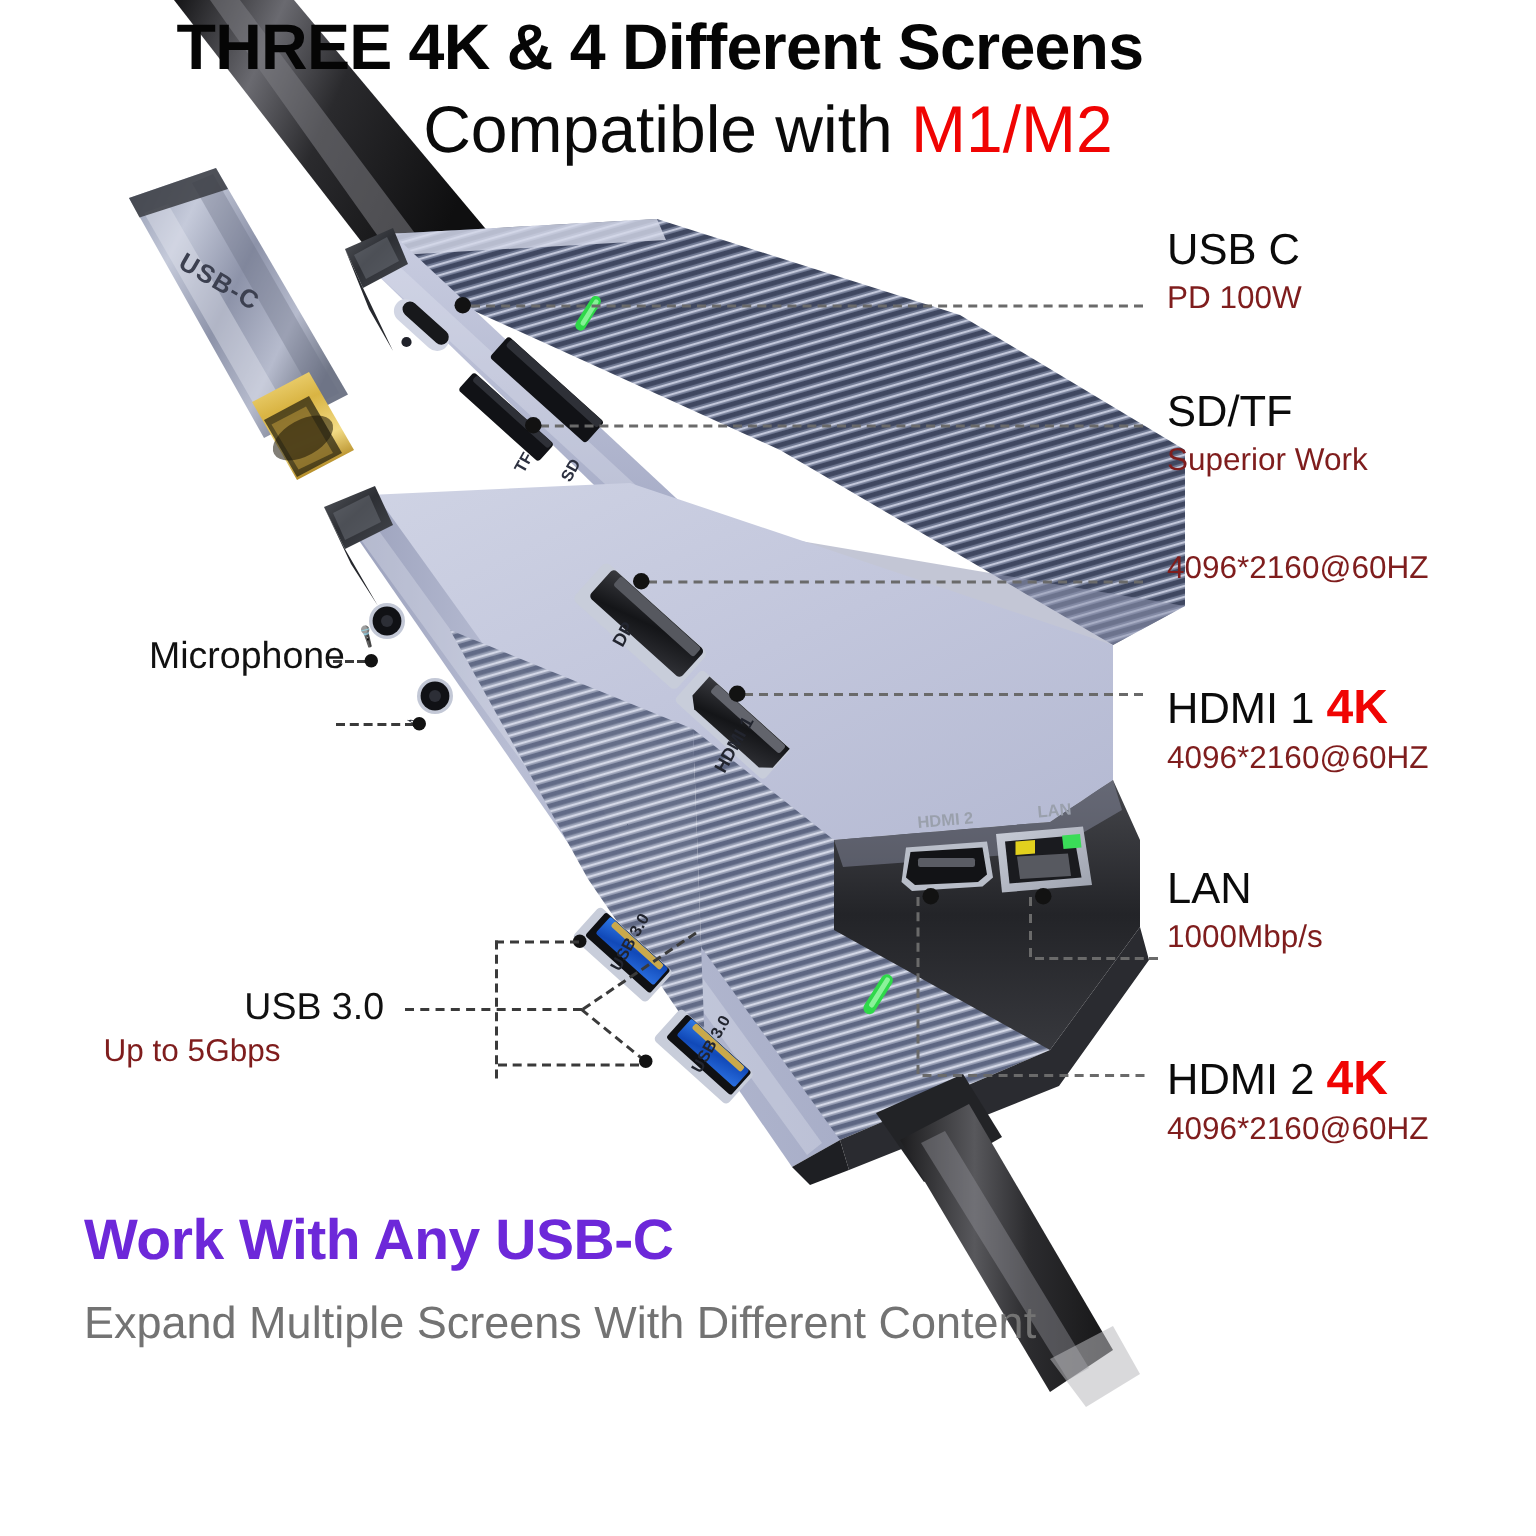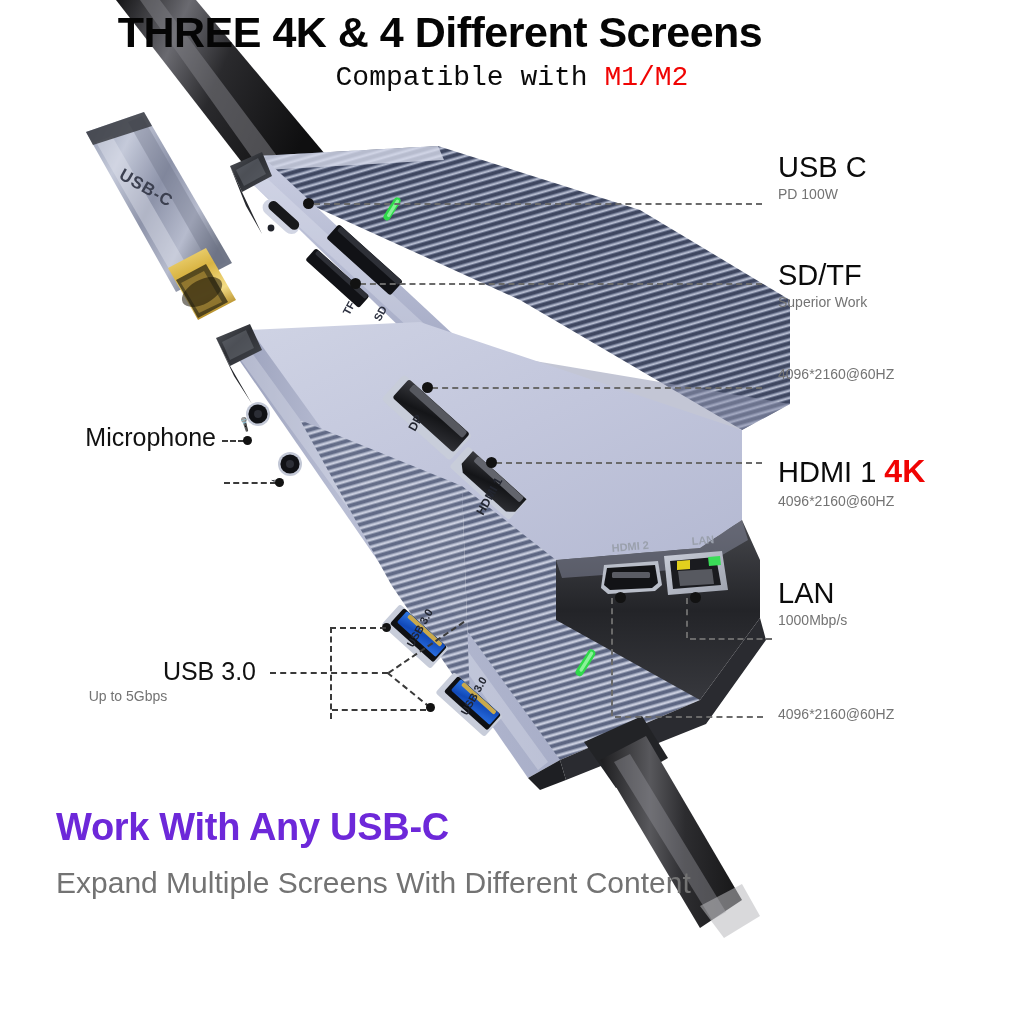--- a/index.html
+++ b/index.html
@@ -10,39 +10,39 @@
   }
 
   
   .headline{
     position:absolute;left:0;top:8px;width:880px;text-align:center;
     font-size:43px;font-weight:700;color:#050505;letter-spacing:-0.5px;
     font-family:"Liberation Sans", sans-serif;white-space:nowrap;
   }
   .subhead{
     position:absolute;left:0;top:62px;width:1024px;text-align:center;
-    font-size:28px;font-weight:400;color:#0a0a0a;white-space:nowrap;font-family:Liberation Mono, monospace;
+    font-size:44px;font-weight:400;color:#0a0a0a;white-space:nowrap;
   }
   .subhead .accent{color:#f00403;font-weight:400;}
 
   
   .foot-main{
     position:absolute;left:56px;top:806px;font-size:38px;font-weight:700;color:#6d28d9;
     letter-spacing:-0.3px;white-space:nowrap;
   }
   .foot-sub{
     position:absolute;left:56px;top:866px;font-size:30px;font-weight:400;color:#737373;
     white-space:nowrap;
   }
 
   
   .callout{position:absolute;white-space:nowrap;}
   .callout .title{font-size:29px;font-weight:400;color:#0b0b0b;line-height:1.05;}
   .callout .title .k{color:#f00403;font-weight:700;font-size:32px;}
-  .callout .sub{font-size:14px;font-weight:400;color:#737373;line-height:1.2;margin-top:4px;}
+  .callout .sub{font-size:21px;font-weight:400;color:#7f1d1d;line-height:1.2;margin-top:4px;}
   .callout.right{left:778px;}
   .callout.left{text-align:right;}
   .callout.left .title{font-size:25px;color:#111;}
 
   
   .lead{position:absolute;height:0;border-top:2px dashed #6a6a6a;}
   .lead.thin{border-top:2px dashed #3a3a3a;}
   .dot{position:absolute;width:11px;height:11px;border-radius:50%;background:#121212;}
   .dot.sm{width:9px;height:9px;}
 
@@ -348,24 +348,25 @@
   <div class="lead" style="left:690px;top:638px;width:82px;"></div>
   <div class="callout right" style="top:578px;">
     <div class="title">LAN</div>
     <div class="sub">1000Mbp/s</div>
   </div>
 
   <div class="dot" style="left:615px;top:592px;"></div>
   <div class="lead" style="left:613px;top:598px;width:118px;transform:rotate(90deg);transform-origin:0 0;"></div>
   <div class="lead" style="left:615px;top:716px;width:148px;"></div>
   <div class="callout right" style="top:702px;">
+    <div class="title"><span>HDMI 2 </span><span class="k">4K</span></div>
     <div class="sub">4096*2160@60HZ</div>
   </div>
 
-  <div class="callout left" style="left:0;top:424px;width:216px;">
+  <div class="callout left" style="left:0;top:424px;width:216px;padding-left:14px;">
     <div class="title">Microphone</div>
   </div>
   <div class="lead thin" style="left:222px;top:440px;width:22px;"></div>
   <div class="dot sm" style="left:243px;top:436px;"></div>
 
   <div class="lead thin" style="left:224px;top:482px;width:52px;"></div>
   <div class="dot sm" style="left:275px;top:478px;"></div>
 
   <div class="callout left" style="left:0;top:658px;width:256px;">
     <div class="title">USB 3.0</div>

